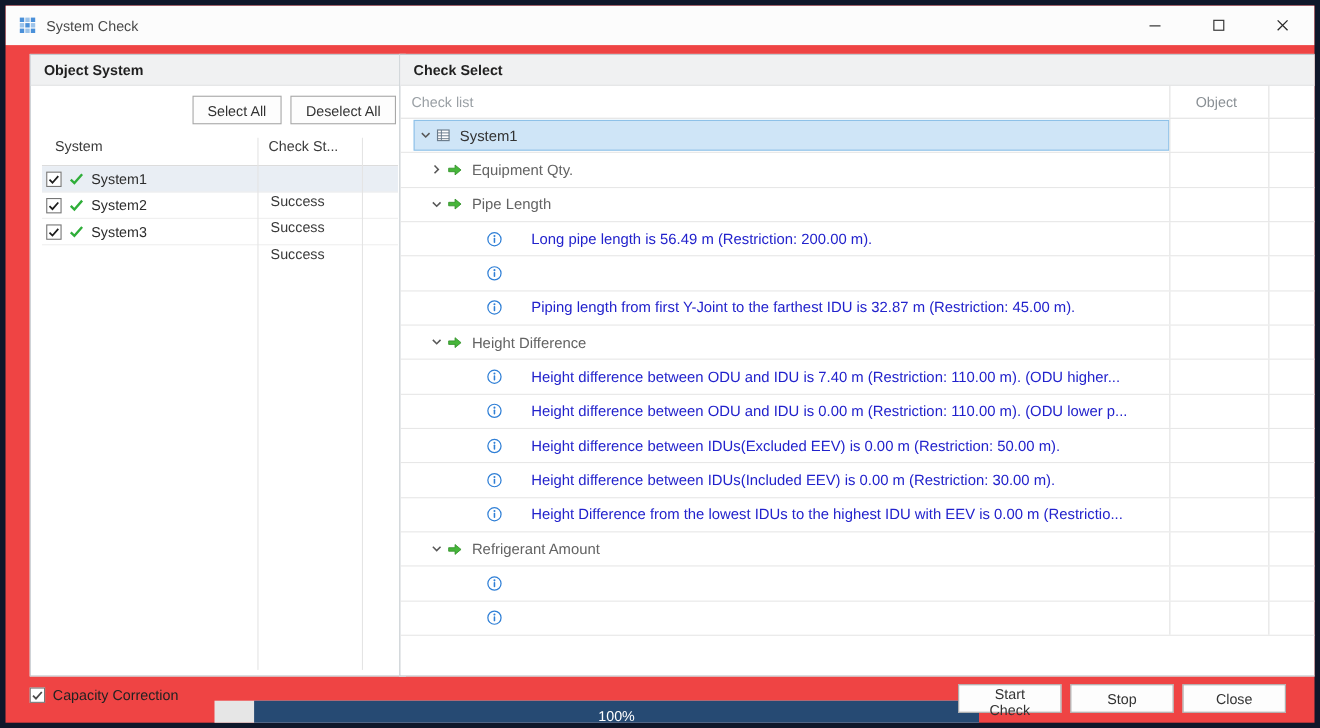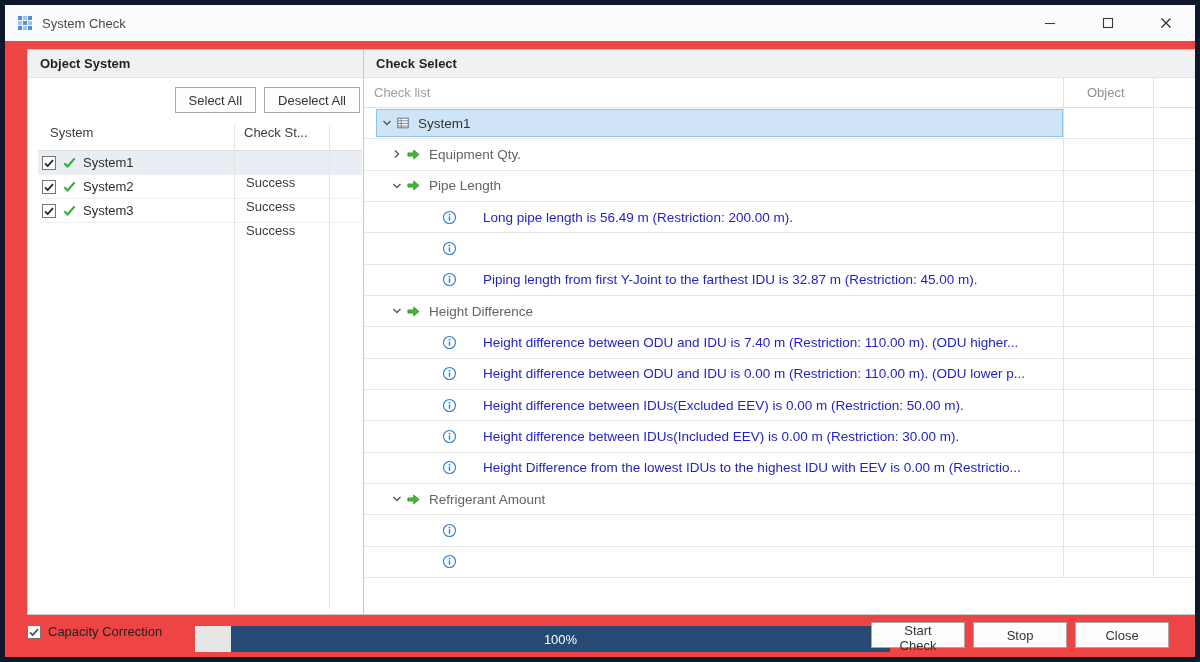--- a/index.html
+++ b/index.html
@@ -65,21 +65,21 @@
   .tlbl.gray { color:#636363; }
   .tlbl.dark { color:#333; }
   .hl { position:absolute; left:12px; top:1px; right:0; bottom:1px;
         background:var(--selection-bg,#cfe5f7); border:1px solid var(--selection-border,#8ec1e8); }
   .trow .chev, .trow .ticon { position:relative; }
 
   
   .bottombar { position:absolute; left:0; right:0; bottom:0; height:44px; }
   .cap { position:absolute; left:10px; top:11px; display:flex; align-items:center; gap:7px;margin-left:12px; }
   .cap-label { font-size:13px; color:#222; }
-  .progress { position:absolute; left:190px; top:13px; width:695px; height:26px; background:#e6e6e6;padding-left:36px; }
+  .progress { position:absolute; left:190px; top:24px; width:695px; height:26px; background:#e6e6e6;padding-left:36px; }
   .pfill { width:100%; height:100%; background:var(--progress-navy,#264a73);
            display:flex; align-items:center; justify-content:center;
            color:#fff; font-size:13px; }
   .bbtns { position:absolute; right:26px; top:9px; display:flex; gap:8px; }
   .bbtns .btn { width:94px; }
 </style>
 </head>
 <body>
 
 <div class="window">

